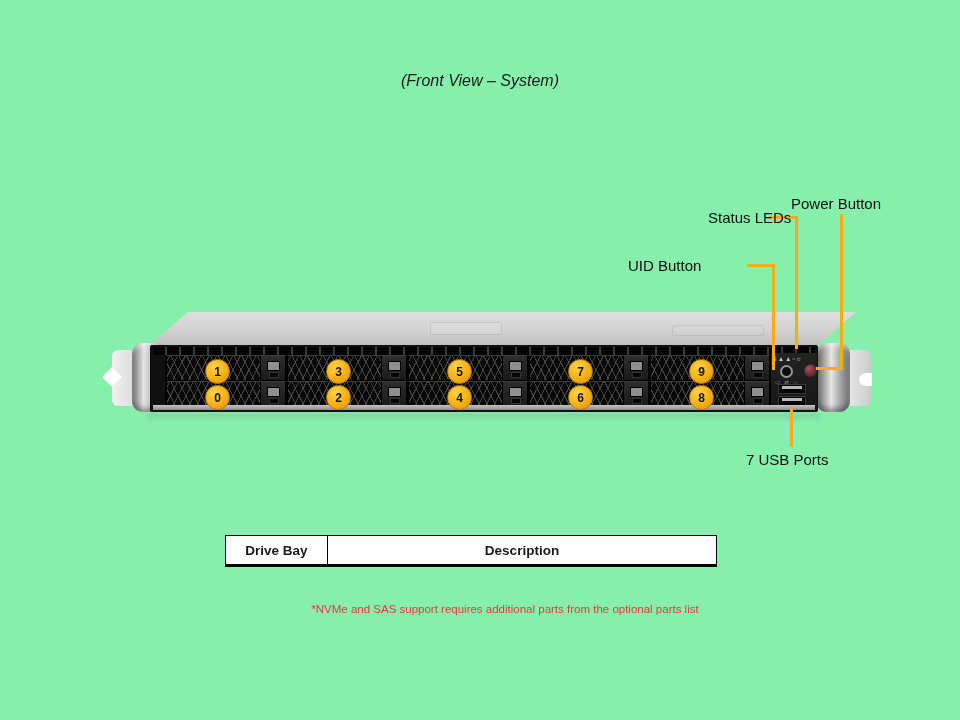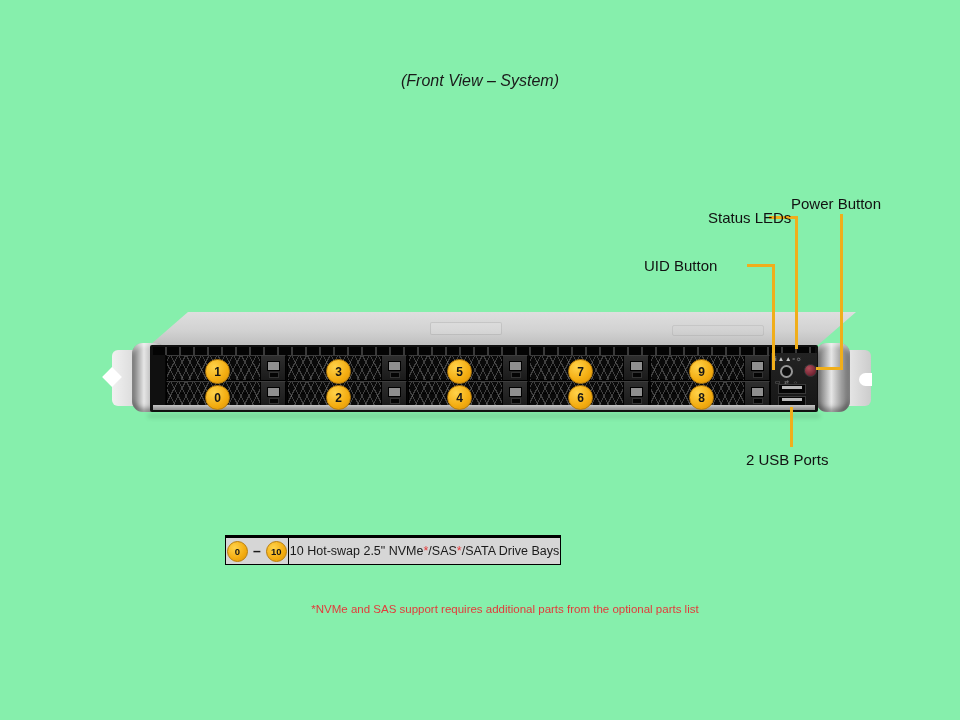--- a/index.html
+++ b/index.html
@@ -218,35 +218,35 @@
             <div class="tongue"></div>
           </div>
       </div>
 
       <div class="abs bottom-strip"></div>
     </div>
   </div>
 
   <div class="abs callout-label" style="left:791px;top:195px;text-align:center;">Power Button</div>
   <div class="abs callout-label" style="left:708px;top:209px;">Status LEDs</div>
-  <div class="abs callout-label" style="left:644px;top:257px;">UID Button</div>
-  <div class="abs callout-label" style="left:746px;top:451px;">2 USB Ports</div>
+  <div class="abs callout-label" style="left:628px;top:257px;">UID Button</div>
+  <div class="abs callout-label" style="left:746px;top:451px;">7 USB Ports</div>
 
   <div class="abs gold" style="left:769px;top:216px;width:29px;height:3px;"></div>
   <div class="abs gold" style="left:795px;top:216px;width:3px;height:133px;"></div>
   <div class="abs gold" style="left:747px;top:264px;width:28px;height:3px;"></div>
   <div class="abs gold" style="left:772px;top:264px;width:3px;height:106px;"></div>
   <div class="abs gold" style="left:840px;top:214px;width:3px;height:156px;"></div>
   <div class="abs gold" style="left:816px;top:367px;width:27px;height:3px;"></div>
   <div class="abs gold" style="left:790px;top:407px;width:3px;height:40px;"></div>
 
   <table class="abs spec-table">
     <tbody>
-    <tr>
-      <td><span class="tbl-badge">0</span><span class="tbl-dash">–</span><span class="tbl-badge">10</span></td>
-      <td><span>10 Hot-swap 2.5" NVMe</span><span class="red-star">*</span><span>/SAS</span><span class="red-star">*</span><span>/SATA Drive Bays</span></td>
+        <tr>
+      <th class="col-bay">Drive Bay</th>
+      <th class="col-desc">Description</th>
     </tr>
   </tbody>
     </table>
 
   <div class="abs footnote">*NVMe and SAS support requires additional parts from the optional parts list</div>
 
 </div>
 
 </body></html>

